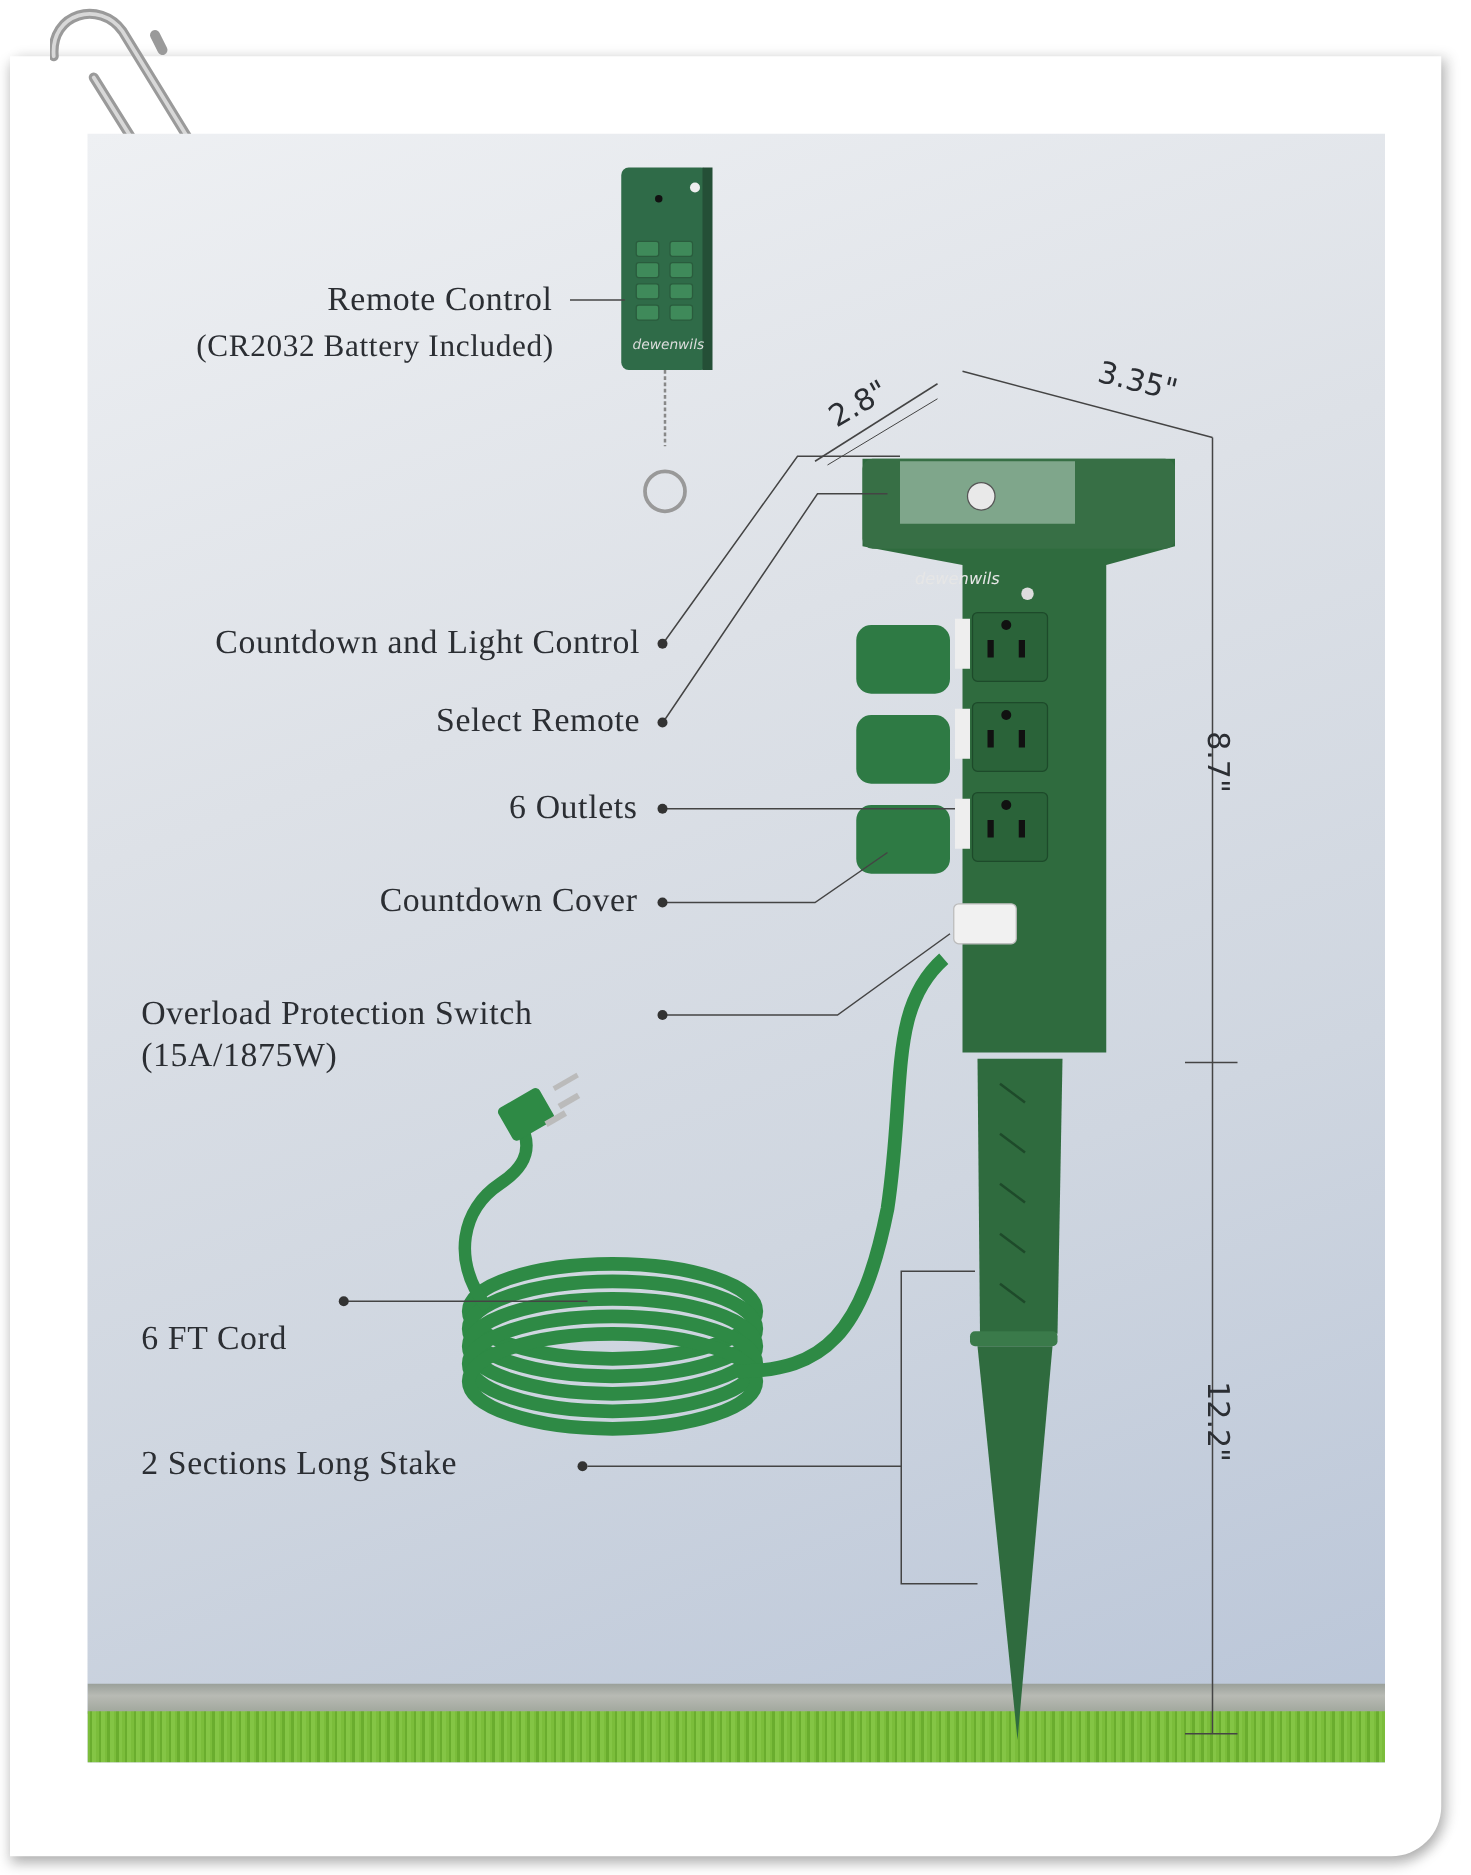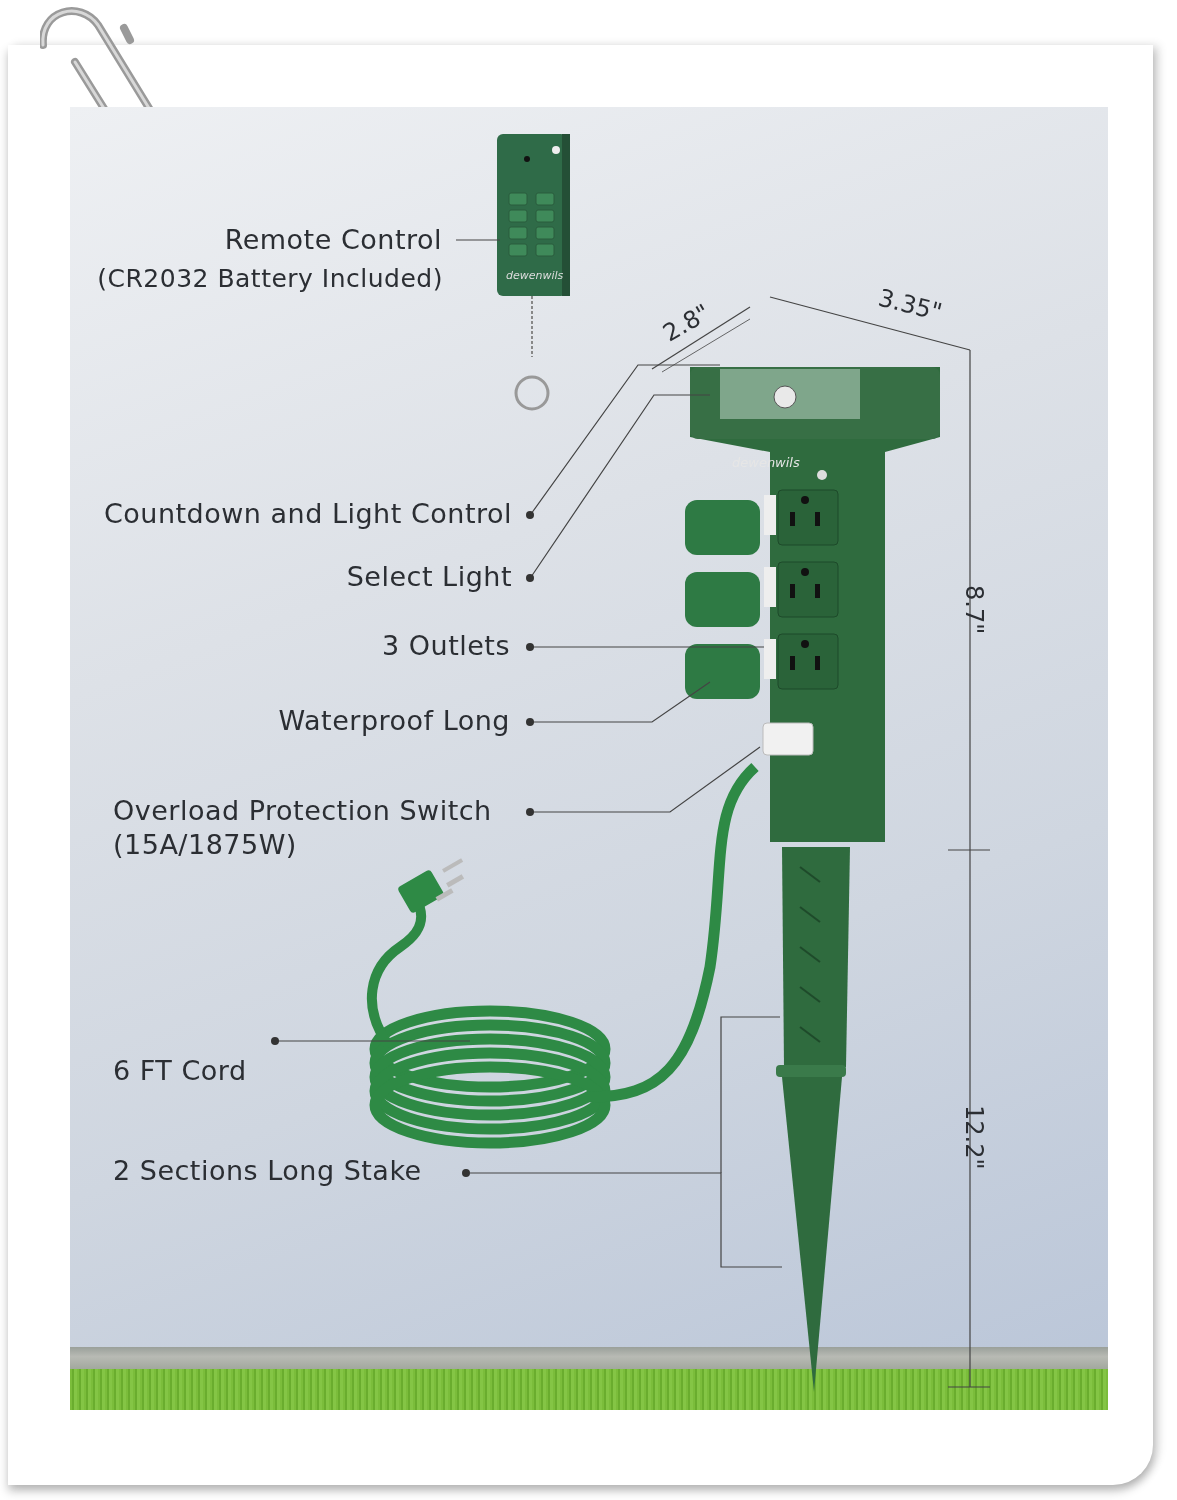--- a/index.html
+++ b/index.html
@@ -2,21 +2,21 @@
 <html><head>
 <meta charset="utf-8">
 <style>
   html,body{margin:0;padding:0;}
   body{width:1177px;height:1500px;background:#ffffff;position:relative;overflow:hidden;font-family:"DejaVu Sans",sans-serif;}
   .sheet{position:absolute;left:8px;top:45px;width:1145px;height:1440px;background:#fff;box-shadow:0 6px 10px rgba(0,0,0,.25), 6px 0 10px rgba(0,0,0,.12);border-radius:0 0 40px 0;}
   .photo{position:absolute;left:70px;top:107px;width:1038px;height:1303px;overflow:hidden;
     background:linear-gradient(160deg,#eef0f3 0%,#dde1e7 35%,#cfd6e0 65%,#b9c5d8 100%);}
   .ledge{position:absolute;left:0;right:0;top:1240px;height:24px;background:linear-gradient(#9aa09a,#b8bab4 40%,#9ea59a);}
   .grass{position:absolute;left:0;right:0;top:1262px;bottom:0;background:repeating-linear-gradient(90deg,#7bbd3b 0 2px,#6aad2e 2px 4px,#84c545 4px 7px);}
-  .label{position:absolute;color:#2b2e33;font-size:27px;letter-spacing:.5px;white-space:nowrap;}
+  .label{position:absolute;color:#2b2e33;font-size:27px;letter-spacing:.5px;white-space:nowrap;font-family:Liberation Serif, serif;}
   .label.r{text-align:right;}
   .dot{position:absolute;width:8px;height:8px;border-radius:50%;background:#333;}
   svg.lines{position:absolute;left:0;top:0;}
   .dim{position:absolute;color:#2b2e33;font-size:24px;}
   .clip{position:absolute;left:40px;top:0;}
 </style>
 </head>
 <body>
 
 <div class="sheet"></div>
@@ -137,27 +137,27 @@
       <path d="M878 1280 L920 1280"></path>
     </g>
   </svg>
 
   <div class="label r" style="right:666px;top:117px;">Remote Control</div>
   <div class="label r" style="right:665px;top:157px;font-size:25px;">(CR2032 Battery Included)</div>
 
   <div class="label r" style="right:596px;top:391px;">Countdown and Light Control</div>
   <div class="dot" style="left:456px;top:404px;"></div>
 
-  <div class="label r" style="right:596px;top:454px;">Select Light</div>
+  <div class="label r" style="right:596px;top:454px;">Select Remote</div>
   <div class="dot" style="left:456px;top:467px;"></div>
 
-  <div class="label r" style="right:598px;top:523px;">3 Outlets</div>
+  <div class="label r" style="right:598px;top:523px;">6 Outlets</div>
   <div class="dot" style="left:456px;top:536px;"></div>
 
-  <div class="label r" style="right:598px;top:598px;">Waterproof Long</div>
+  <div class="label r" style="right:598px;top:598px;">Countdown Cover</div>
   <div class="dot" style="left:456px;top:611px;"></div>
 
   <div class="label" style="left:43px;top:688px;">Overload Protection Switch</div>
   <div class="label" style="left:43px;top:722px;text-align:center;">(15A/1875W)</div>
   <div class="dot" style="left:456px;top:701px;"></div>
 
   <div class="label" style="left:43px;top:948px;">6 FT Cord</div>
   <div class="dot" style="left:201px;top:930px;"></div>
 
   <div class="label" style="left:43px;top:1048px;">2 Sections Long Stake</div>

